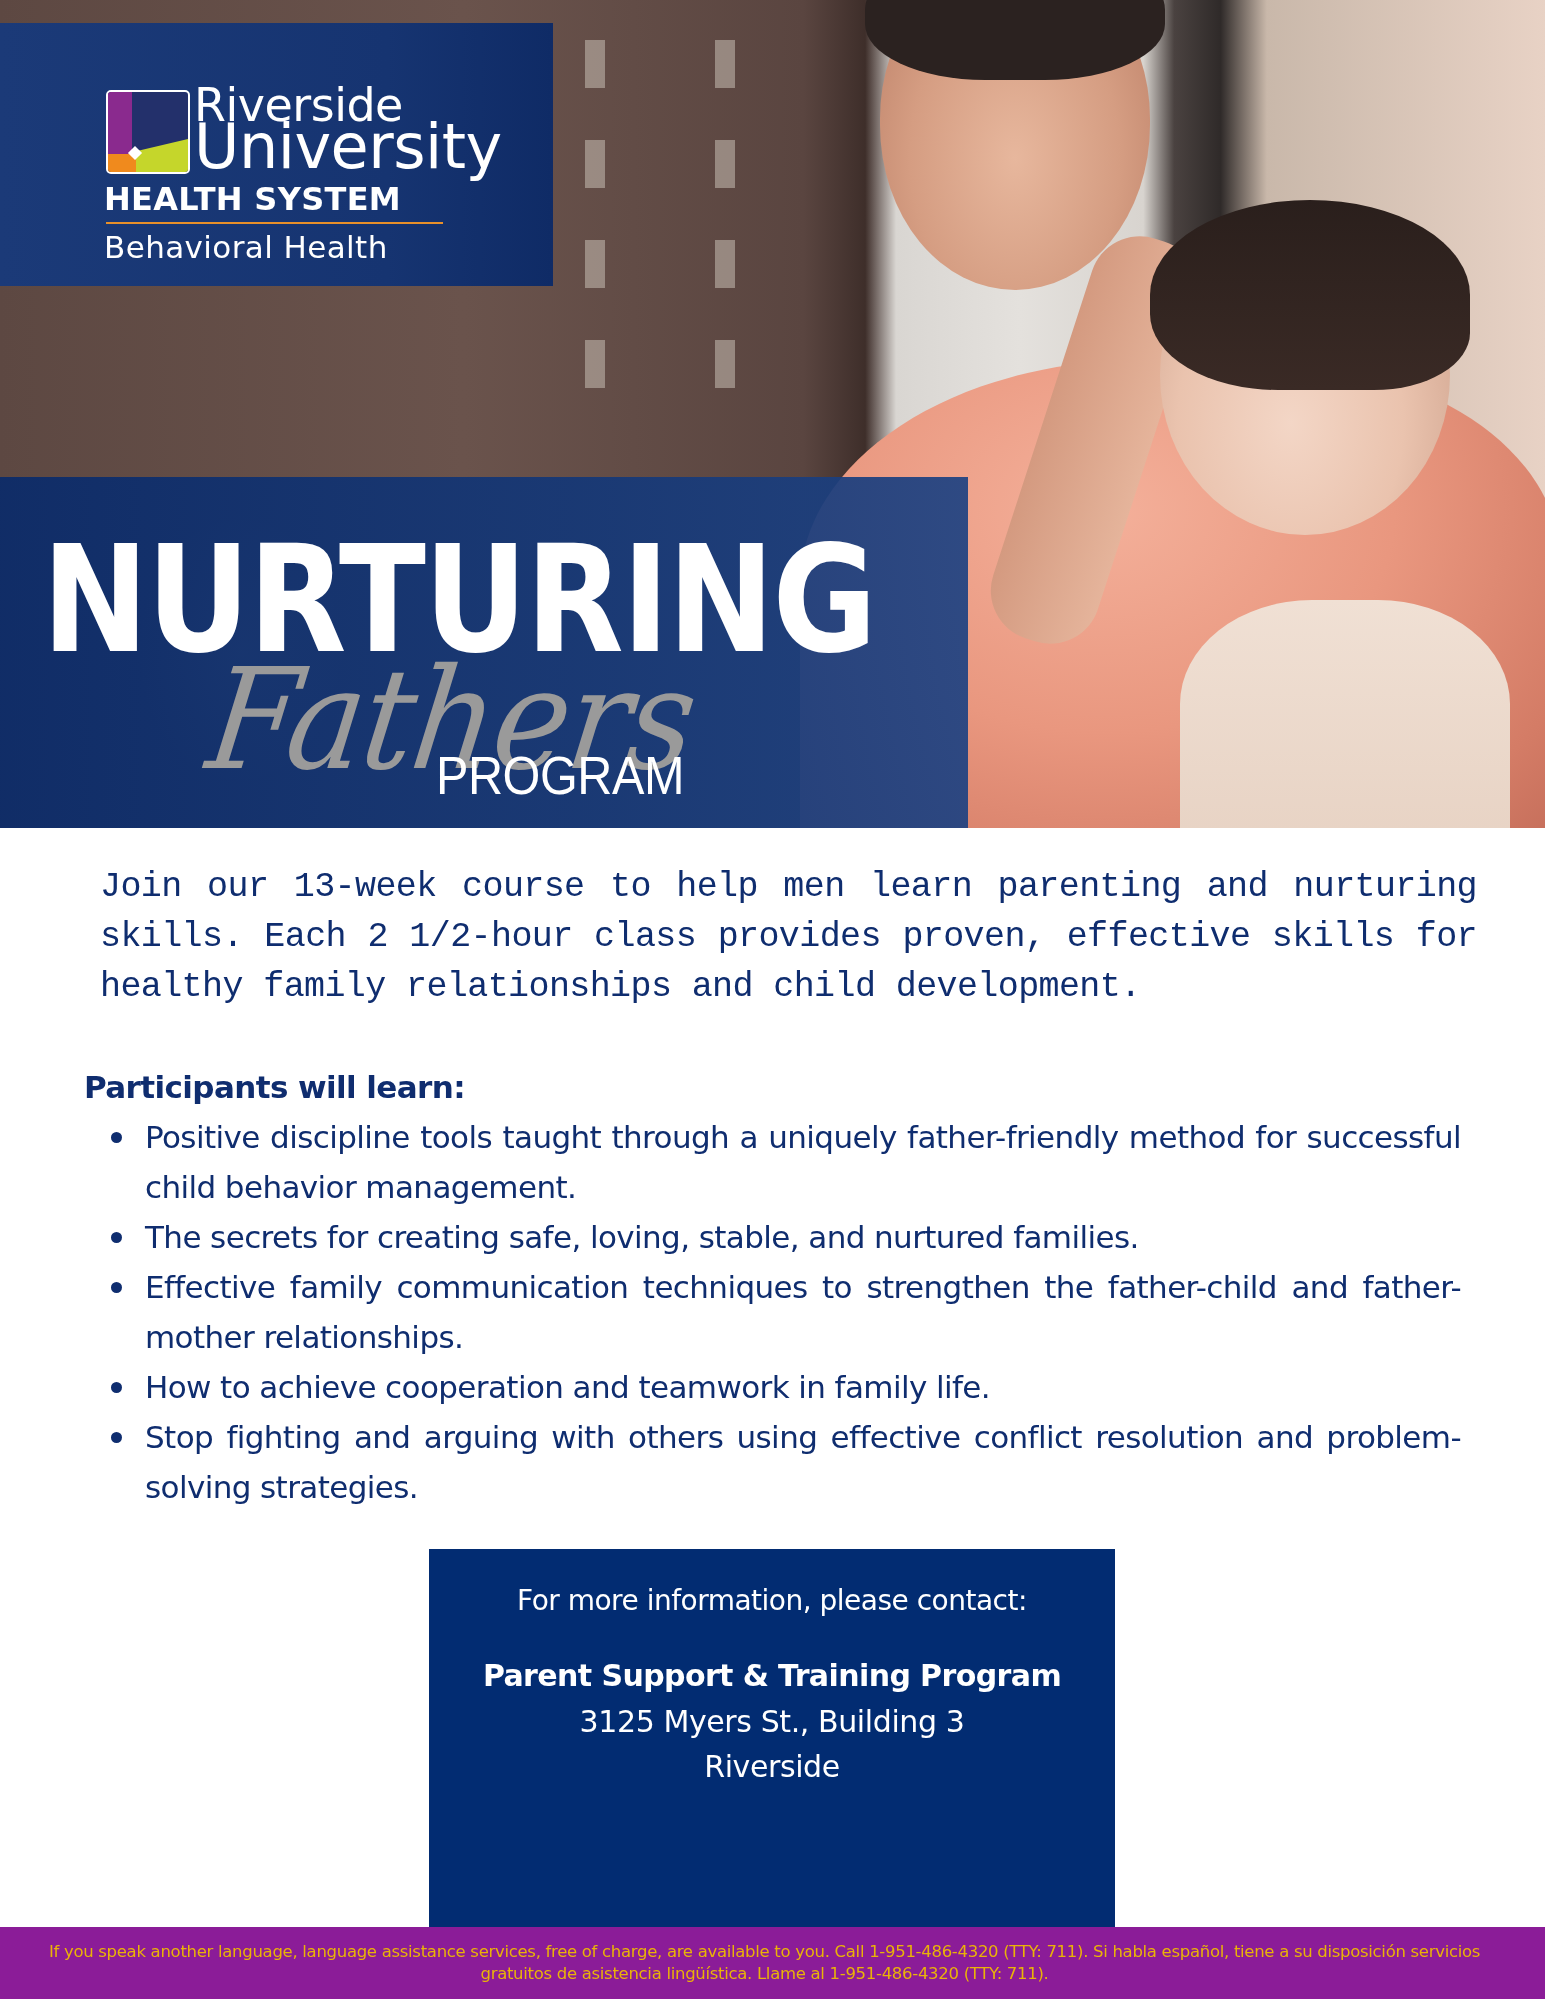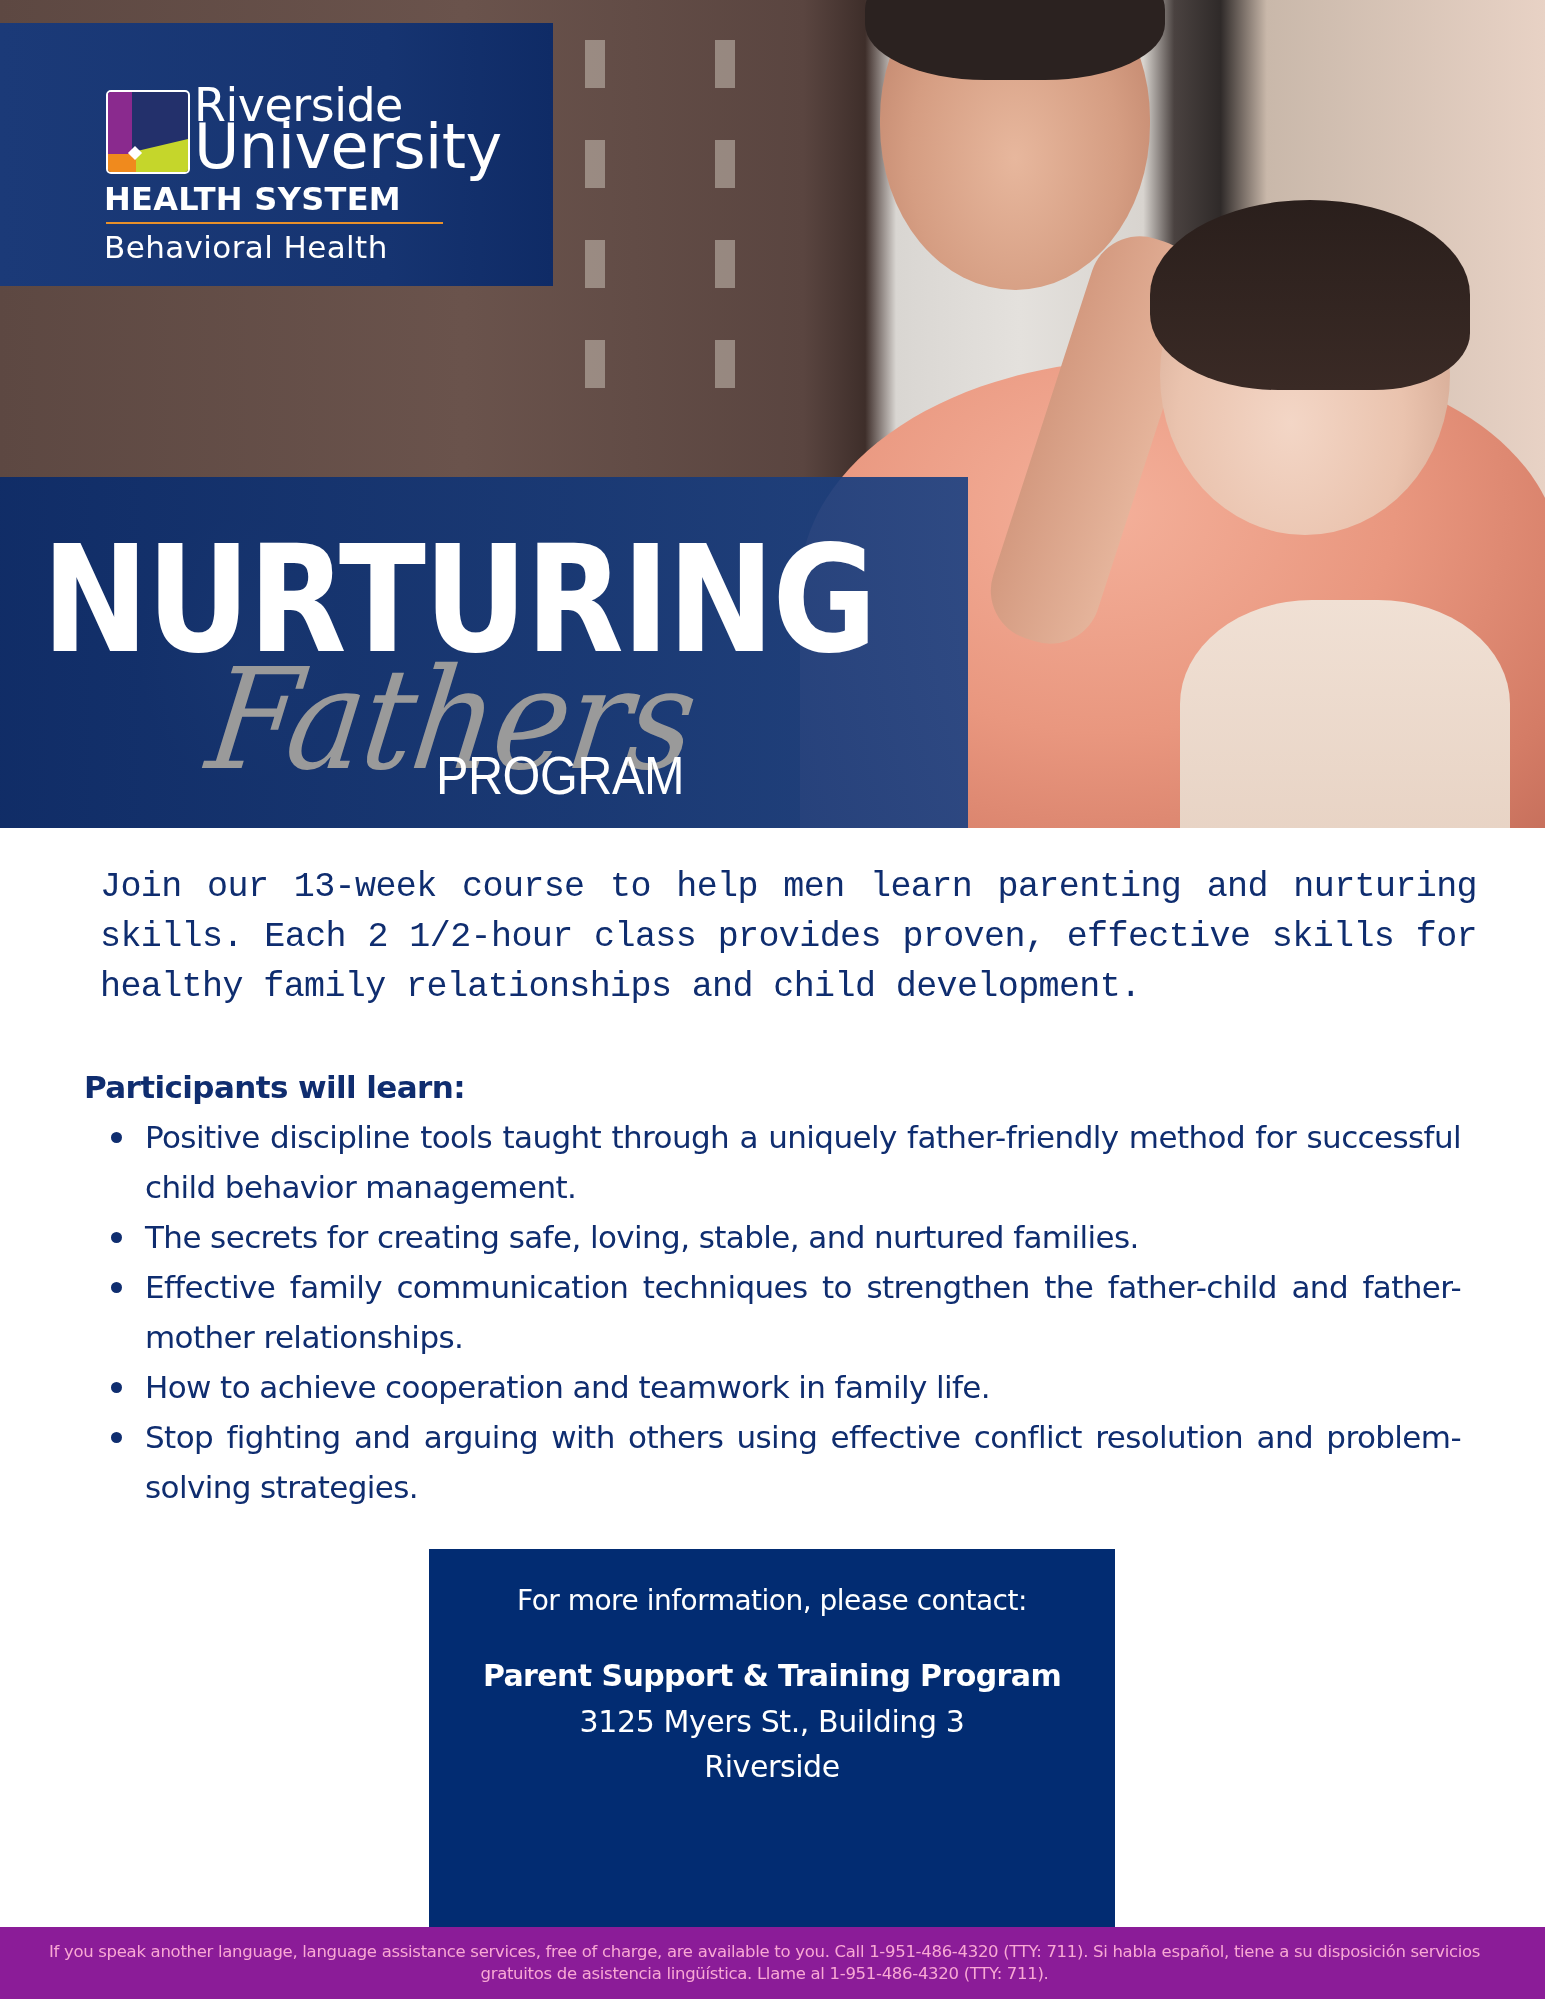--- a/index.html
+++ b/index.html
@@ -126,21 +126,21 @@
   }
   .contact .prompt { position: absolute; left: 0; right: 0; top: 32px; font-size: 28px; line-height: 40px; letter-spacing: -0.5px; }
   .contact .org { position: absolute; left: 0; right: 0; top: 105px; font-size: 30px; line-height: 44px; font-weight: bold; letter-spacing: -0.6px; }
   .contact .addr { position: absolute; left: 0; right: 0; top: 150px; font-size: 30px; line-height: 45px; letter-spacing: -0.4px; }
   .contact .city { position: absolute; left: 0; right: 0; top: 195px; font-size: 30px; line-height: 45px; letter-spacing: -0.4px; }
   .contact .phone { position: absolute; left: 0; right: 0; top: 240px; font-size: 30px; line-height: 45px; letter-spacing: -0.4px; }
 
   
   .footer {
     position: absolute; left: 0; top: 1927px; width: 1545px; height: 72px; background: #8b1c98;
-    color: #f9a8d4; text-align: center; font-family: "DejaVu Sans", sans-serif;
+    color: #eab308; text-align: center; font-family: "DejaVu Sans", sans-serif;
     font-size: 16.5px; line-height: 22px; padding: 14px 40px 0 24px; letter-spacing: -0.3px;
   }
 </style>
 </head>
 <body>
 
 <div class="hero">
   <div class="lamp"></div>
   <div class="window-pane" style="left:585px;top:40px;"></div>
   <div class="window-pane" style="left:585px;top:140px;"></div>

